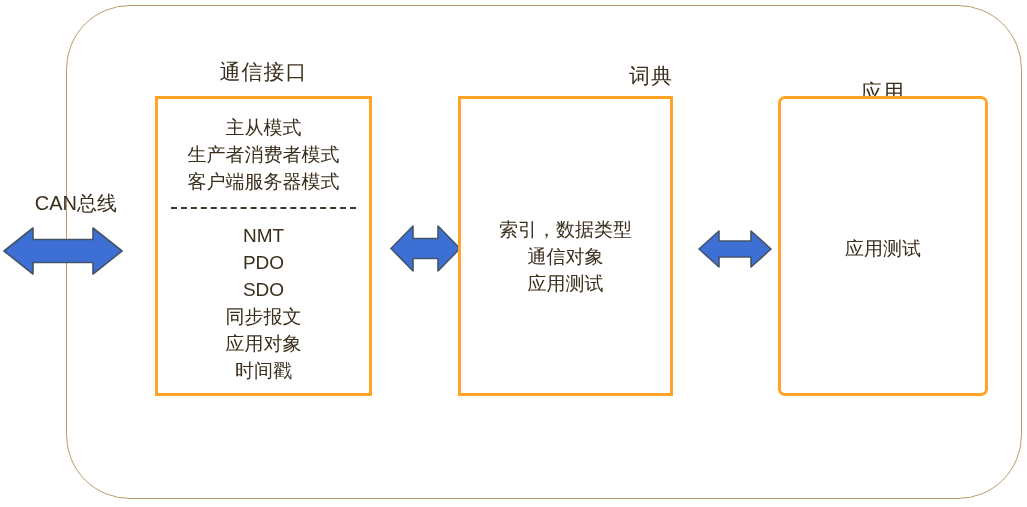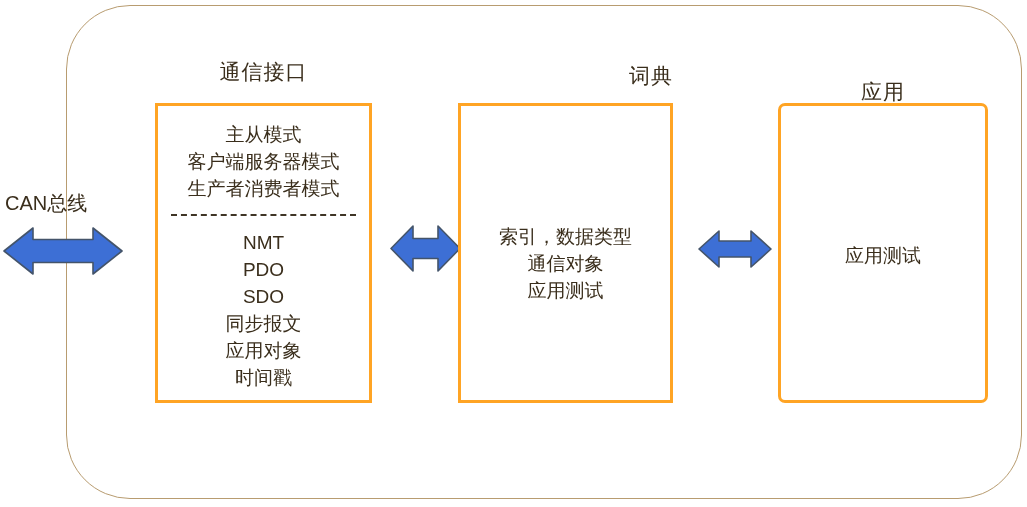--- a/index.html
+++ b/index.html
@@ -32,41 +32,41 @@
     text-align:center;
     font-size:21px;
     letter-spacing:1px;
     color:var(--text);
   }
   .title-1{left:155px;top:58px;width:217px;}
   .title-2{left:458px;top:62px;width:215px;text-align:right;}
   .title-3{left:778px;top:78px;width:210px;}
   .box{
     position:absolute;
-    top:103px;height:300px;
+    top:96px;height:300px;
     border:3px solid var(--box-border);
     background:var(--background);
     font-size:19px;
     text-align:center;
   }
   .box-1{left:155px;width:217px;padding-top:15px;}
   .box-2{left:458px;width:215px;display:flex;flex-direction:column;justify-content:center;align-items:center;text-align:center;}
   .box-3{left:778px;width:210px;display:flex;flex-direction:column;justify-content:center;align-items:center;border-radius:7px;}
   .box .line{height:27px;line-height:27px;white-space:nowrap;}
   .divider{
     height:0;
     border-top:2px dashed var(--divider);
     margin:12px 13px 13px 13px;
   }
   .box-2-content{margin-top:20px;}
   .box-3-content{margin-top:5px;}
   .bus-label{
     position:absolute;
     left:5px;top:190px;width:112px;
-    text-align:left;
+    text-align:right;
     font-size:20px;
     white-space:nowrap;
   }
   .arrow{position:absolute;display:block;}
   .arrow polygon{
     fill:var(--arrow-fill);
     stroke:var(--arrow-stroke);
     stroke-width:1.6;
     stroke-linejoin:round;
   }
@@ -85,22 +85,22 @@
   <div class="col-title title-2">词典</div>
   <div class="col-title title-3">应用</div>
 
   <div class="bus-label">CAN总线</div>
   <svg class="arrow arrow-bus" width="121" height="48" viewBox="0 0 121 48" aria-hidden="true">
     <polygon points="1,24 30,1 30,12.5 90,12.5 90,1 119,24 90,47 90,35.5 30,35.5 30,47"></polygon>
   </svg>
 
   <div class="box box-1">
     <div class="line">主从模式</div>
+    <div class="line">生产者消费者模式</div>
     <div class="line">客户端服务器模式</div>
-    <div class="line">生产者消费者模式</div>
     <div class="divider"></div>
     <div class="line">NMT</div>
     <div class="line">PDO</div>
     <div class="line">SDO</div>
     <div class="line">同步报文</div>
     <div class="line">应用对象</div>
     <div class="line">时间戳</div>
   </div>
 
   <svg class="arrow arrow-mid" width="71" height="47" viewBox="0 0 71 47" aria-hidden="true">

